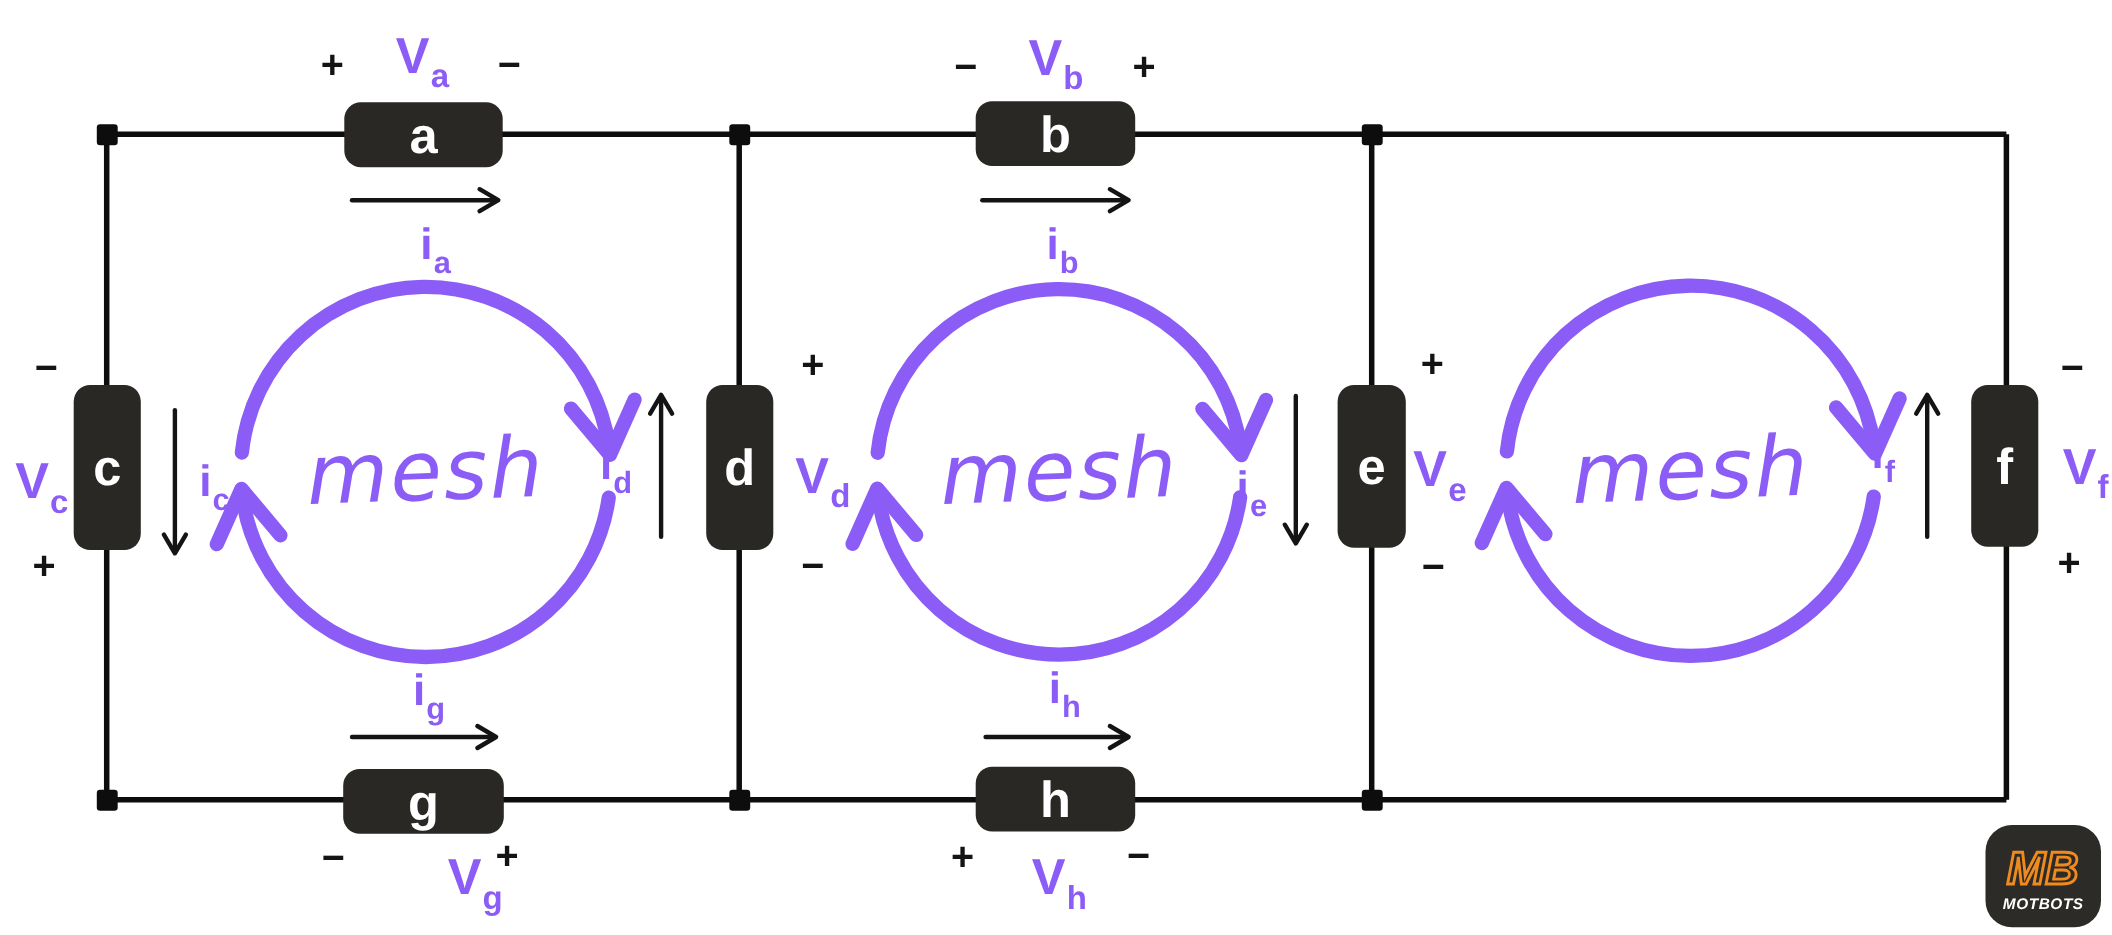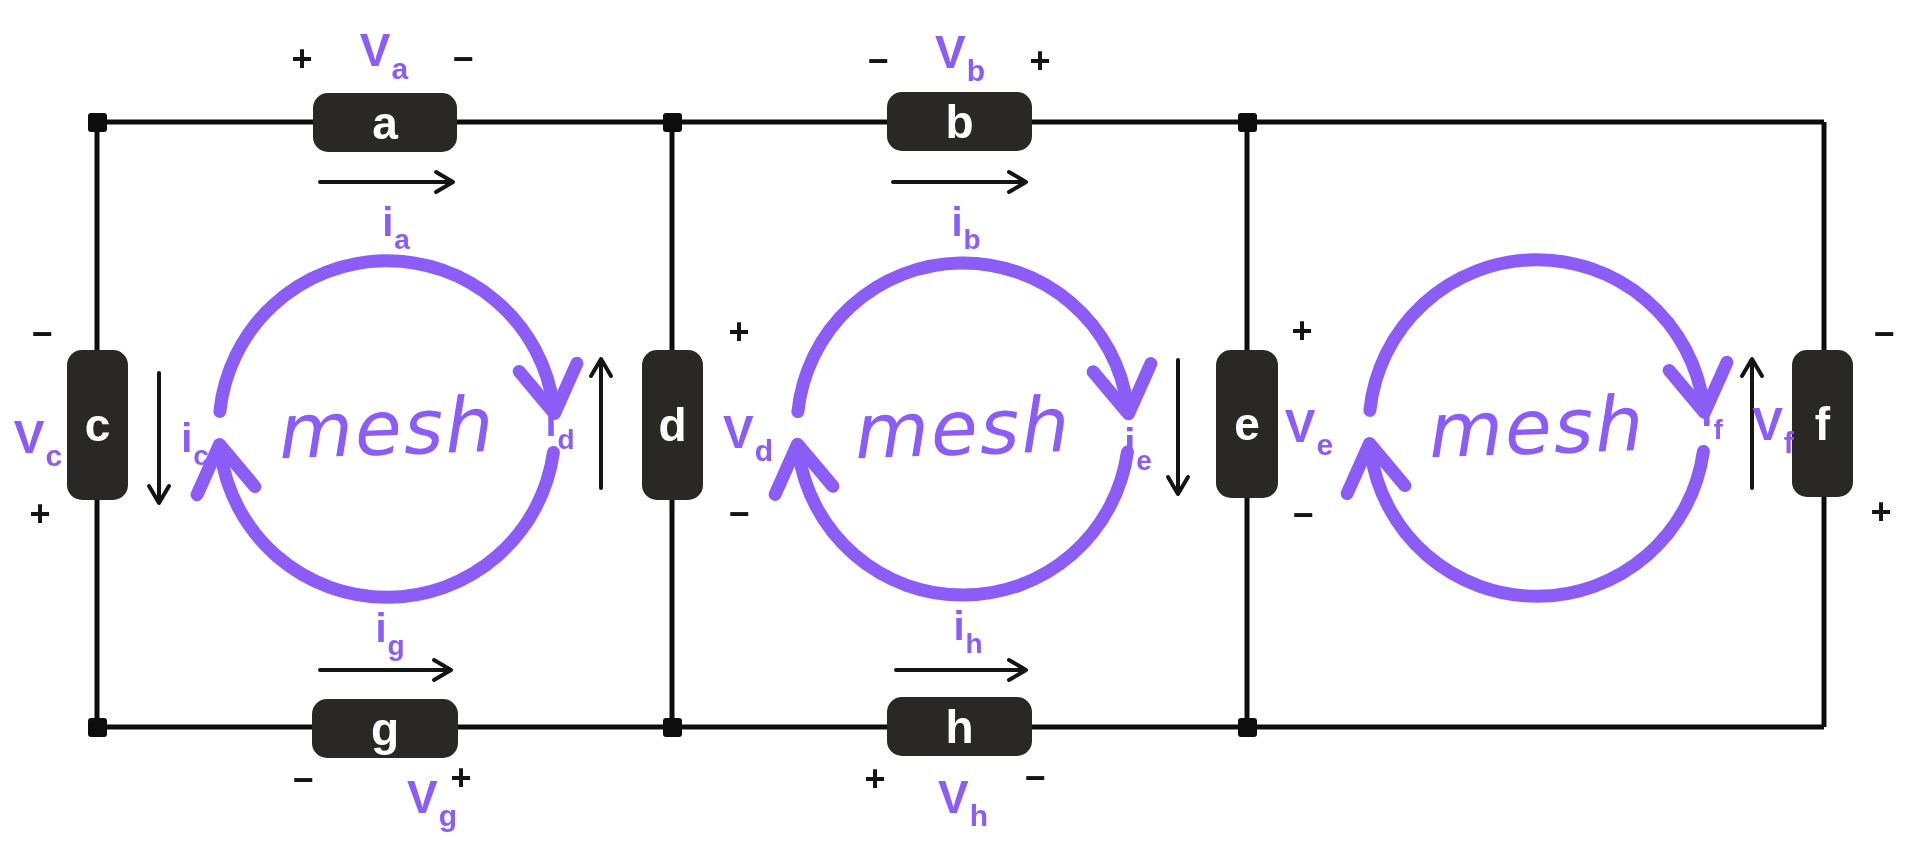--- a/index.html
+++ b/index.html
@@ -148,21 +148,21 @@
     </div>
   <div class="comp" style="left:887px;top:697px;width:145px;height:59px;">
       <span>h</span>
     </div>
 
   <div class="vlabel" style="left:384px;top:50px;"><span class="base">V</span><span class="sub">a</span></div>
   <div class="vlabel" style="left:960px;top:52px;"><span class="base">V</span><span class="sub">b</span></div>
   <div class="vlabel" style="left:38px;top:437px;"><span class="base">V</span><span class="sub">c</span></div>
   <div class="vlabel" style="left:748px;top:432px;"><span class="base">V</span><span class="sub">d</span></div>
   <div class="vlabel" style="left:1309px;top:426px;"><span class="base">V</span><span class="sub">e</span></div>
-  <div class="vlabel" style="left:1773px;top:424px;"><span class="base">V</span><span class="sub">f</span></div>
+  <div class="vlabel" style="left:1896px;top:424px;"><span class="base">V</span><span class="sub">f</span></div>
   <div class="vlabel" style="left:386px;top:797px;margin-left:46px;"><span class="base">V</span><span class="sub">g</span></div>
   <div class="vlabel" style="left:963px;top:797px;"><span class="base">V</span><span class="sub">h</span></div>
 
   <div class="sign" style="left:302px;top:59px;">+</div>
   <div class="sign" style="left:463px;top:59px;">−</div>
   <div class="sign" style="left:878px;top:61px;">−</div>
   <div class="sign" style="left:1040px;top:61px;">+</div>
   <div class="sign" style="left:42px;top:334px;">−</div>
   <div class="sign" style="left:40px;top:514px;">+</div>
   <div class="sign" style="left:739px;top:332px;">+</div>
@@ -182,14 +182,20 @@
   <div class="ilabel" style="left:560px;top:422px;"><span class="base">i</span><span class="sub">d</span></div>
   <div class="ilabel" style="left:1138px;top:443px;"><span class="base">i</span><span class="sub">e</span></div>
   <div class="ilabel" style="left:1712px;top:412px;"><span class="base">i</span><span class="sub">f</span></div>
   <div class="ilabel" style="left:390px;top:628px;"><span class="base">i</span><span class="sub">g</span></div>
   <div class="ilabel" style="left:968px;top:626px;text-align:right;"><span class="base">i</span><span class="sub">h</span></div>
 
   <div class="meshtext" style="left:387px;top:430px;">mesh</div>
   <div class="meshtext" style="left:963px;top:430px;">mesh</div>
   <div class="meshtext" style="left:1537px;top:429px;">mesh</div>
 
+  <div class="logo">
+    <svg width="97" height="48" viewBox="0 0 97 48">
+      <text x="48" y="39" text-anchor="middle" font-family="Liberation Sans, sans-serif" font-size="42" font-weight="bold" font-style="italic" fill="#2d2b27" stroke="#f08a1d" stroke-width="2.6">MB</text>
+    </svg>
+    <div class="logo-word">MOTBOTS</div>
+  </div>
 
 </div>
 
 </body></html>

